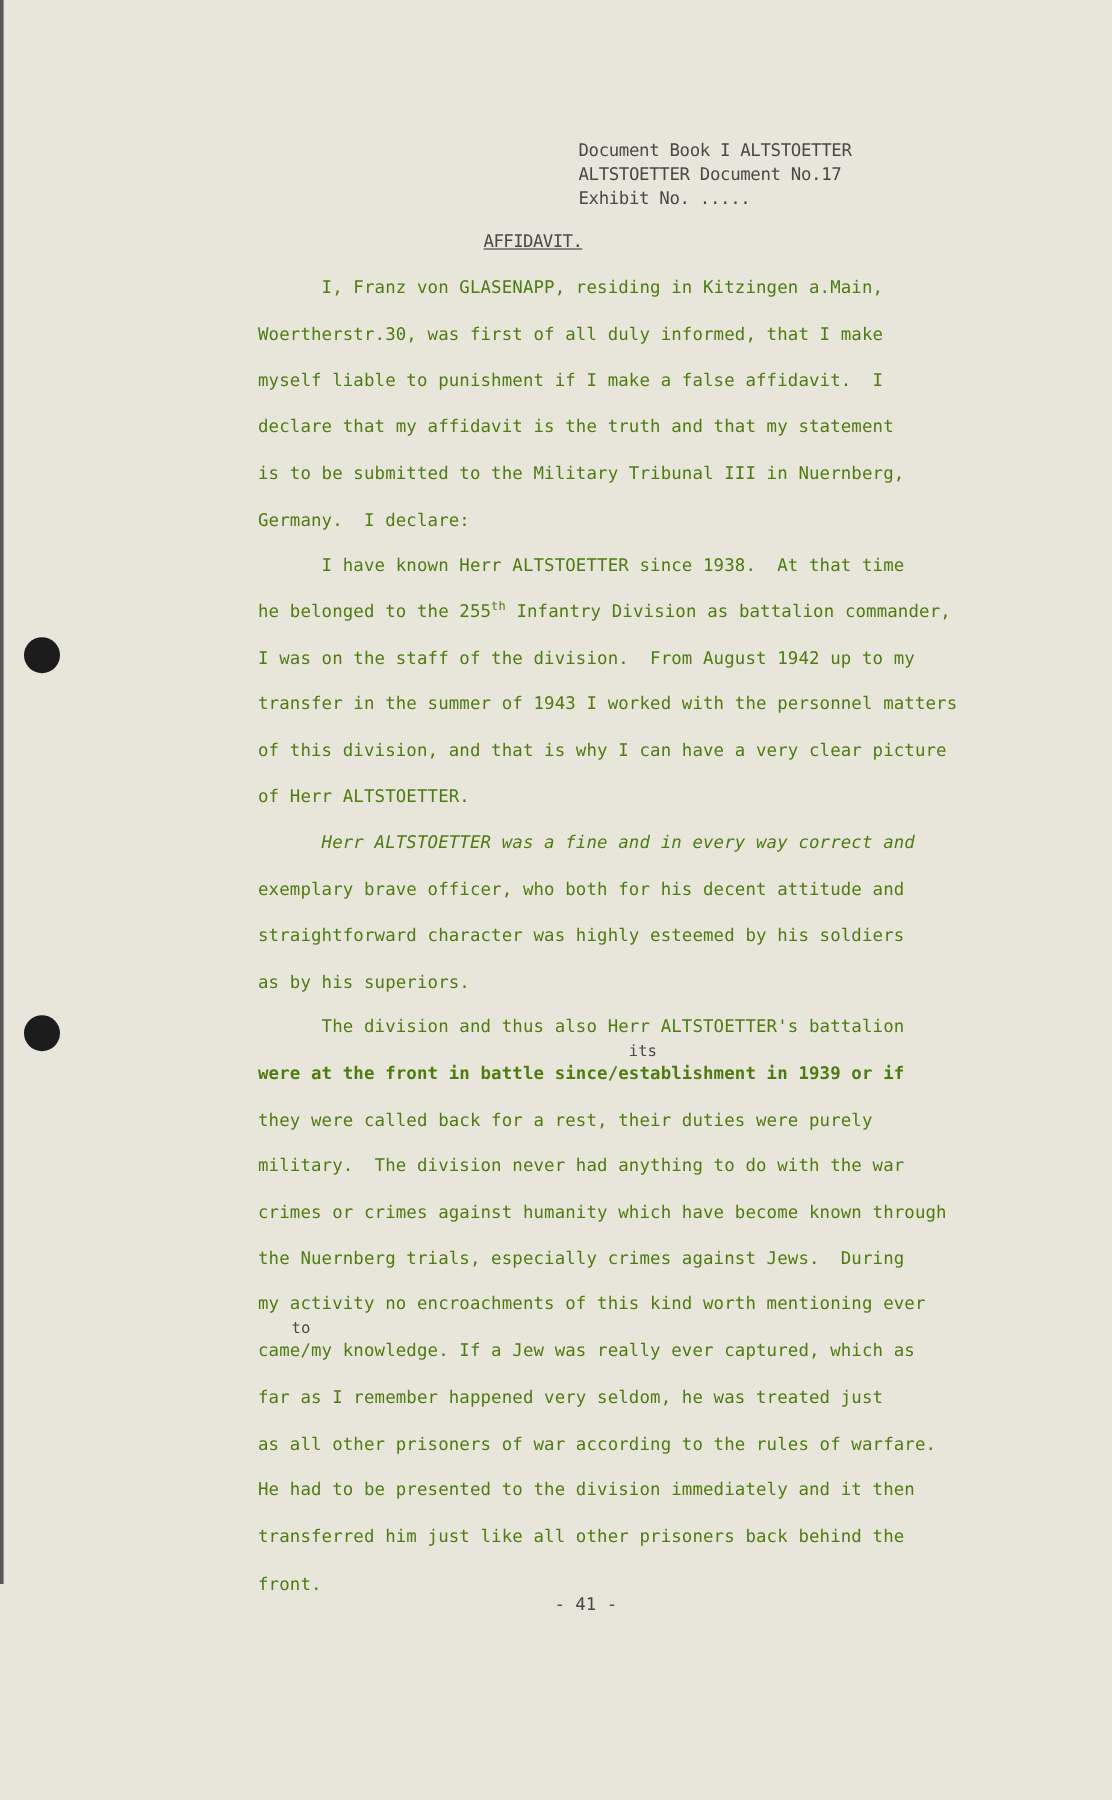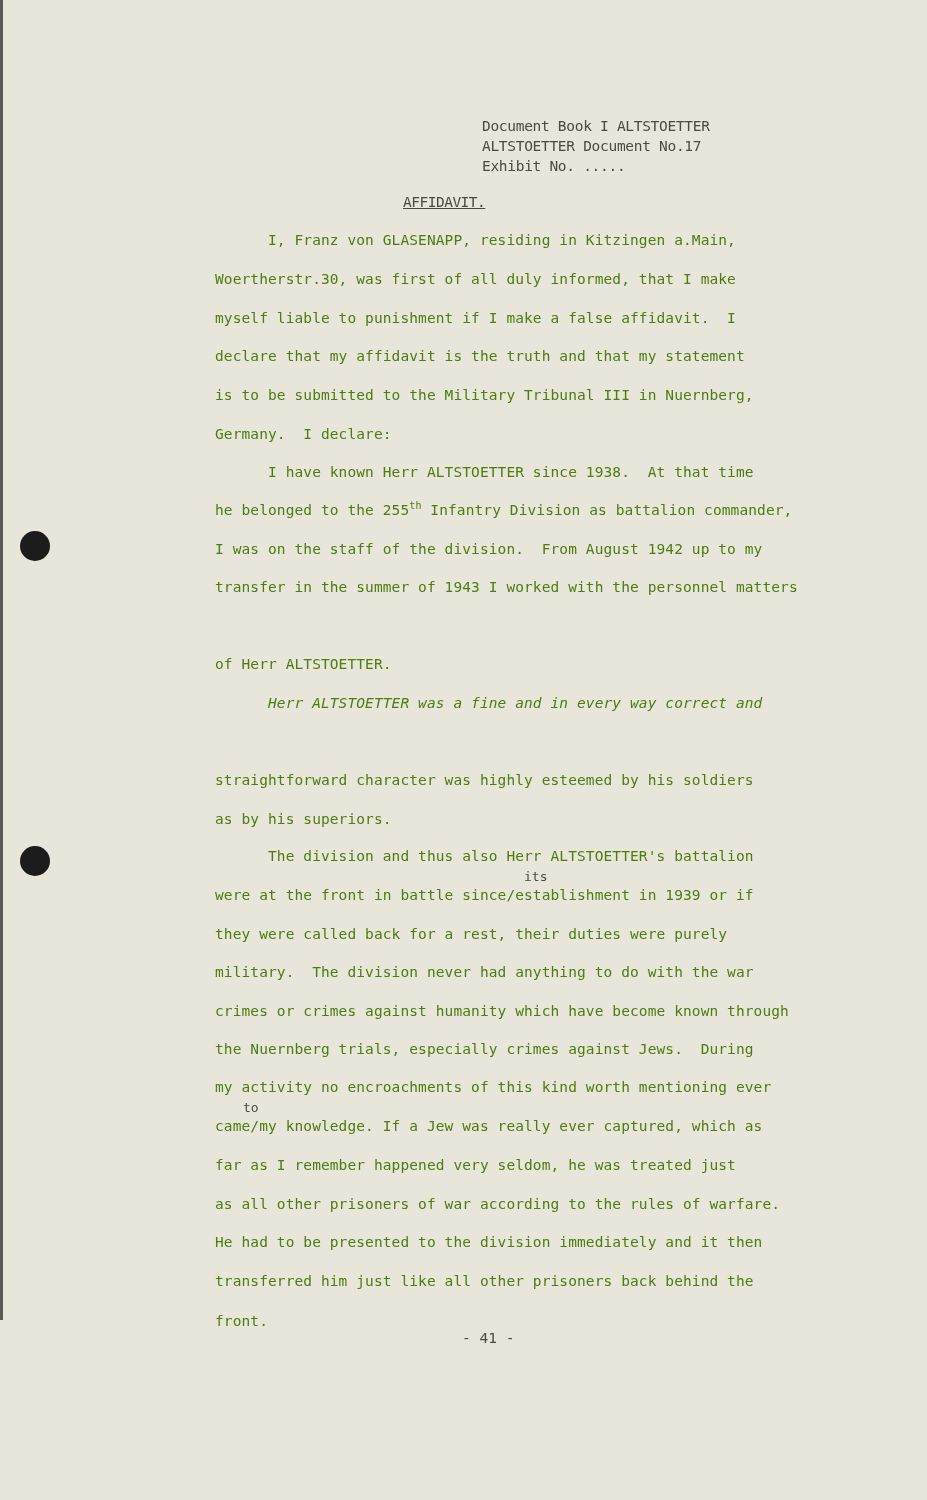--- a/index.html
+++ b/index.html
@@ -64,29 +64,31 @@
   <div class="line" style="top:271px;">Woertherstr.30, was first of all duly informed, that I make</div>
   <div class="line" style="top:310px;">myself liable to punishment if I make a false affidavit.  I</div>
   <div class="line" style="top:348px;">declare that my affidavit is the truth and that my statement</div>
   <div class="line" style="top:387px;">is to be submitted to the Military Tribunal III in Nuernberg,</div>
   <div class="line" style="top:426px;">Germany.  I declare:</div>
 
   <div class="line" style="top:464px;">      I have known Herr ALTSTOETTER since 1938.  At that time</div>
   <div class="line" style="top:502px;"><span>he belonged to the 255</span><sup>th</sup><span> Infantry Division as battalion commander,</span></div>
   <div class="line" style="top:541px;">I was on the staff of the division.  From August 1942 up to my</div>
   <div class="line" style="top:579px;">transfer in the summer of 1943 I worked with the personnel matters</div>
+  <div class="line" style="top:618px;">of this division, and that is why I can have a very clear picture</div>
   <div class="line" style="top:656px;">of Herr ALTSTOETTER.</div>
 
   <div class="line" style="top:695px;font-style:italic;">      Herr ALTSTOETTER was a fine and in every way correct and</div>
+  <div class="line" style="top:734px;">exemplary brave officer, who both for his decent attitude and</div>
   <div class="line" style="top:772px;">straightforward character was highly esteemed by his soldiers</div>
   <div class="line" style="top:811px;">as by his superiors.</div>
 
   <div class="line" style="top:848px;">      The division and thus also Herr ALTSTOETTER's battalion</div>
   <div class="insert" style="left:524px; top:869px;">its</div>
-  <div class="line" style="top:887px;">were at the front in battle since/establishment in 1939 or if</div>
+  <div class="line" style="top:887px;font-weight:bold;">were at the front in battle since/establishment in 1939 or if</div>
   <div class="line" style="top:926px;">they were called back for a rest, their duties were purely</div>
   <div class="line" style="top:964px;">military.  The division never had anything to do with the war</div>
   <div class="line" style="top:1003px;">crimes or crimes against humanity which have become known through</div>
   <div class="line" style="top:1041px;">the Nuernberg trials, especially crimes against Jews.  During</div>
   <div class="line" style="top:1079px;text-align:right;">my activity no encroachments of this kind worth mentioning ever</div>
   <div class="insert" style="left:243px; top:1100px;">to</div>
   <div class="line" style="top:1118px;">came/my knowledge. If a Jew was really ever captured, which as</div>
   <div class="line" style="top:1157px;">far as I remember happened very seldom, he was treated just</div>
   <div class="line" style="top:1196px;">as all other prisoners of war according to the rules of warfare.</div>
   <div class="line" style="top:1234px;">He had to be presented to the division immediately and it then</div>

